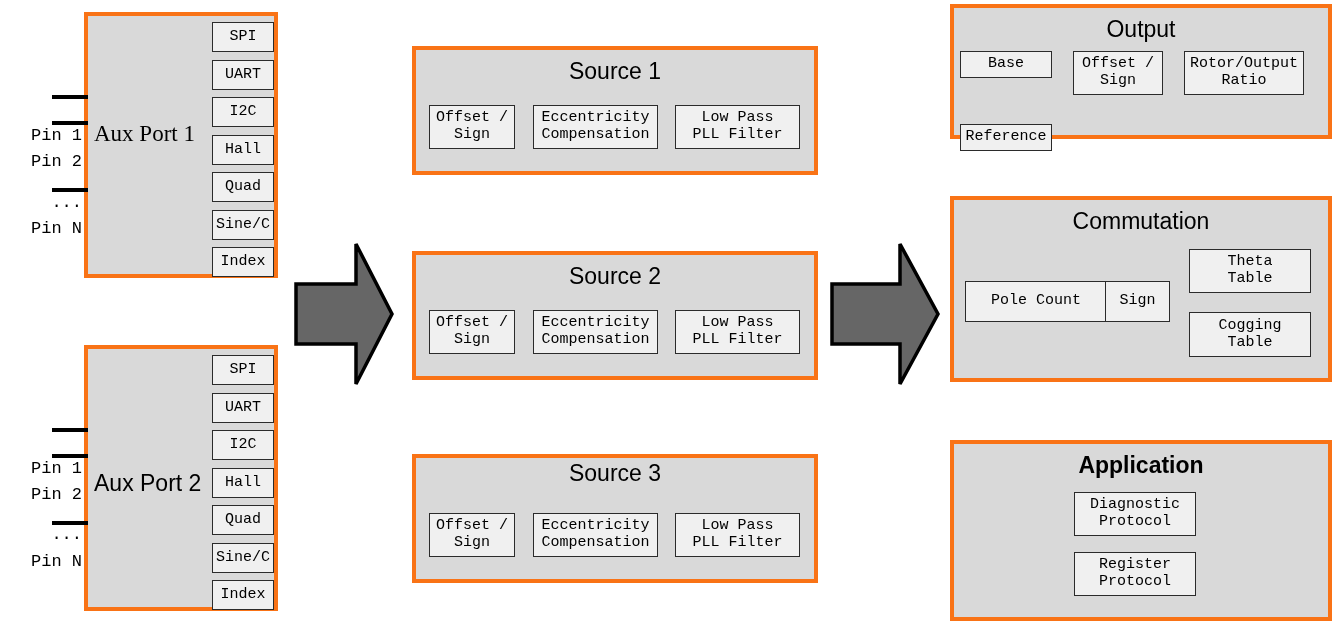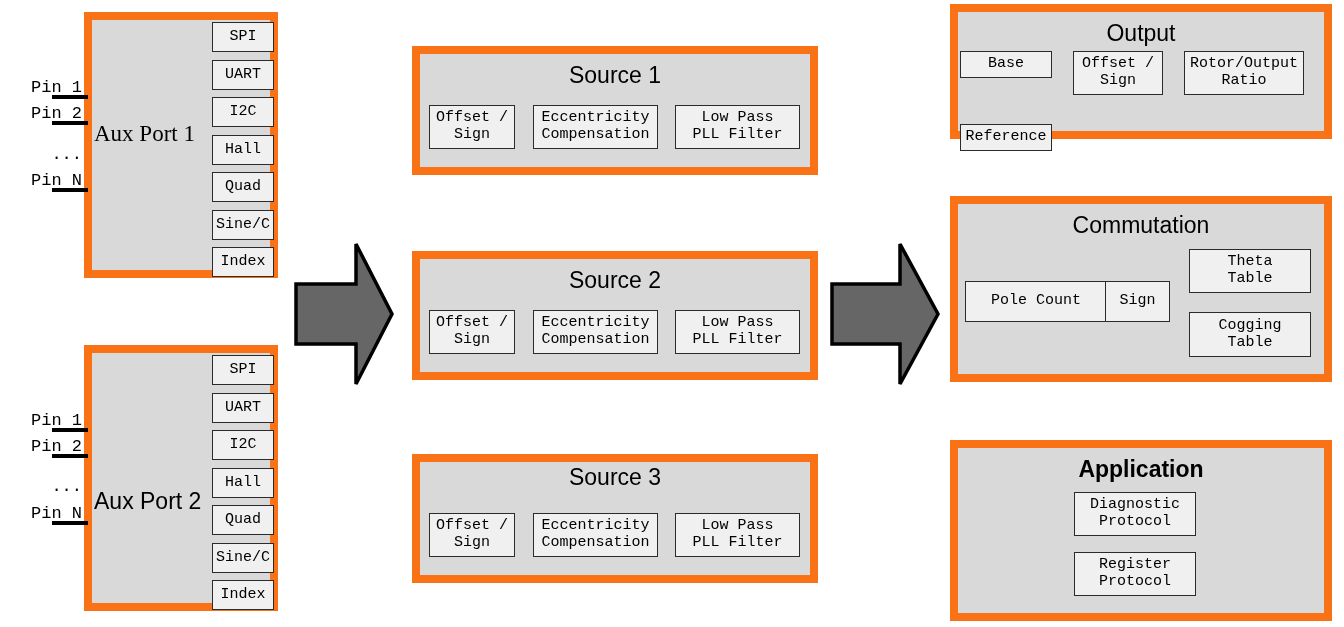--- a/index.html
+++ b/index.html
@@ -13,21 +13,21 @@
     position: relative;
     overflow: hidden;
     font-family: "Liberation Sans", sans-serif;
   }
 
   
   .block {
     position: absolute;
     box-sizing: border-box;
     background: #d9d9d9;
-    border: 8px solid #f97316;
+    border: 4px solid #f97316;
   }
   .block-title {
     position: absolute;
     left: 0;
     width: 100%;
     text-align: center;
     font-family: "Liberation Sans", sans-serif;
     font-size: 23px;
     color: #000000;
     line-height: 1;
@@ -63,20 +63,21 @@
 
   
   .pin-label {
     position: absolute;
     font-family: "Liberation Mono", "DejaVu Sans Mono", monospace;
     font-size: 17px;
     color: #000000;
     white-space: pre;
     text-align: right;
     line-height: 1;
+    margin-top: 48px;
   }
   .pin-line {
     position: absolute;
     background: #000000;
     height: 4px;
   }
 
   
   .arrow { position: absolute; }
 </style>
@@ -101,21 +102,21 @@
 <div class="chip" style="left:212px; top:22px; width:62px; height:30px;">SPI</div>
 <div class="chip" style="left:212px; top:60px; width:62px; height:30px;">UART</div>
 <div class="chip" style="left:212px; top:97px; width:62px; height:30px;">I2C</div>
 <div class="chip" style="left:212px; top:135px; width:62px; height:30px;">Hall</div>
 <div class="chip" style="left:212px; top:172px; width:62px; height:30px;">Quad</div>
 <div class="chip" style="left:212px; top:210px; width:62px; height:30px;">Sine/C</div>
 <div class="chip" style="left:212px; top:247px; width:62px; height:30px;">Index</div>
 
 <div class="block" style="left:84px; top:345px; width:194px; height:266px;"></div>
 
-<div class="port-title" style="left:94px; top:490px;">Aux Port 2</div>
+<div class="port-title" style="left:94px; top:472px;">Aux Port 2</div>
 
 <div class="pin-label" style="left:20px; top:412px; width:62px;">Pin 1</div>
 <div class="pin-line" style="left:52px; top:428px; width:36px;"></div>
 
 <div class="pin-label" style="left:20px; top:438px; width:62px;">Pin 2</div>
 <div class="pin-line" style="left:52px; top:454px; width:36px;"></div>
 
 <div class="pin-label" style="left:20px; top:478px; width:62px;">...</div>
 
 <div class="pin-label" style="left:20px; top:505px; width:62px;">Pin N</div>

